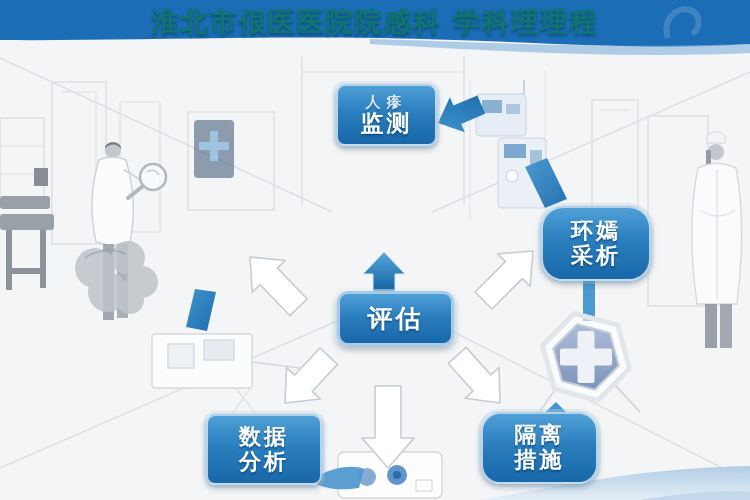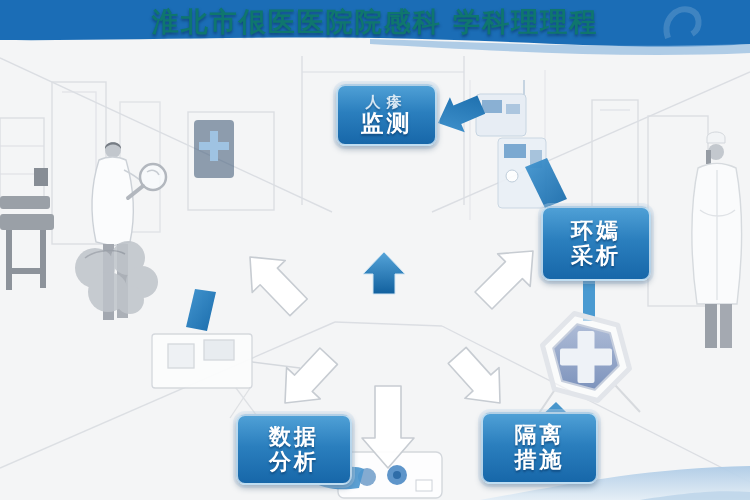--- a/index.html
+++ b/index.html
@@ -27,26 +27,26 @@
     border:2px solid rgba(230,242,250,.75);
     border-radius:9px;
     box-shadow:0 3px 6px rgba(50,80,110,.4),0 0 0 3px rgba(200,220,238,.35);
     color:#fff;font-weight:bold;text-align:right;line-height:1.12;
     text-shadow:0 2px 2px rgba(6,45,90,.5);
   }
   .node .l1,.node .l2{display:block;letter-spacing:3px;}
   #node-monitoring{left:336px;top:84px;width:97px;height:58px;font-size:23px;}
   #node-monitoring .l1{font-size:15px;opacity:.8;letter-spacing:6px;}
   #node-env-sampling{left:139px;top:209px;width:103px;height:69px;font-size:22px;}
-  #node-env-analysis{left:541px;top:206px;width:106px;height:71px;font-size:22px;}
+  #node-env-analysis{left:541px;top:206px;width:106px;height:71px;font-size:22px;border-radius:22px;}
   #node-evaluation{left:337px;top:291px;width:111px;height:49px;font-size:25px;
     border:3px solid #a6cce9;border-radius:11px;
     box-shadow:0 3px 7px rgba(50,80,110,.45),0 0 0 2px rgba(255,255,255,.5);}
-  #node-data-analysis{left:206px;top:414px;width:112px;height:67px;font-size:22px;margin-left:30px;}
-  #node-isolation{left:481px;top:412px;width:113px;height:68px;font-size:22px;}
+  #node-data-analysis{left:206px;top:414px;width:112px;height:67px;font-size:22px;}
+  #node-isolation{left:481px;top:412px;width:113px;height:68px;font-size:22px;border-radius:19px;}
 </style>
 </head>
 <body>
 
 <div id="stage">
 
   <svg class="layer" width="750" height="500" viewBox="0 0 750 500">
     <defs>
       <linearGradient id="gArrow" x1="0" y1="0" x2="0" y2="1">
         <stop offset="0" stop-color="#55a4d9"></stop>
@@ -221,20 +221,23 @@
   <div class="banner-title">淮北市佷医医院院感科 学科理理程</div>
 
   <div class="node" id="node-monitoring">
     <span class="l1">人瘆</span>
     <span class="l2">监测</span>
   </div>
   <div class="node" id="node-env-analysis">
     <span class="l1">环嫣</span>
     <span class="l2">采析</span>
   </div>
+  <div class="node" id="node-evaluation">
+    <span class="l1">评估</span>
+  </div>
   <div class="node" id="node-data-analysis">
     <span class="l1">数据</span>
     <span class="l2">分析</span>
   </div>
   <div class="node" id="node-isolation">
     <span class="l1">隔离</span>
     <span class="l2">措施</span>
   </div>
 
 </div>

